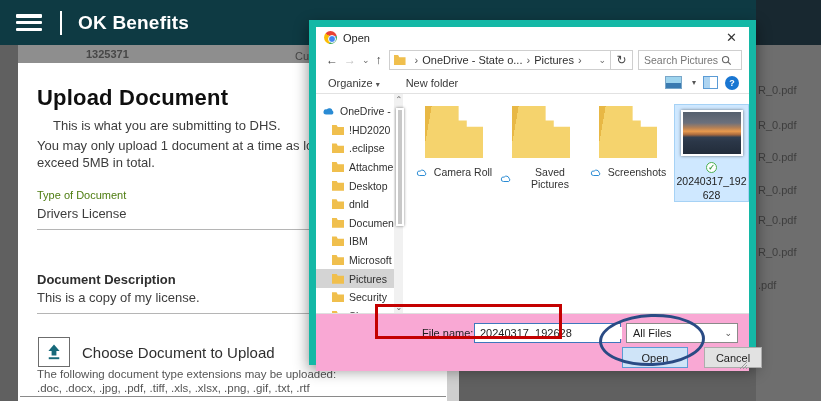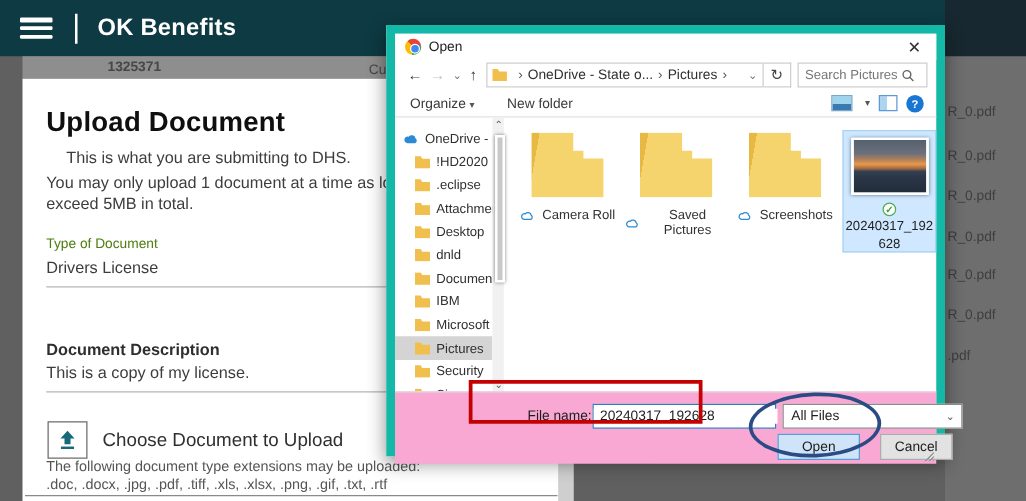--- a/index.html
+++ b/index.html
@@ -93,21 +93,21 @@
   .img-tile { width:75px; height:98px; background:#cfe8ff; border:1px solid #a6d2f5; padding-top:5px; text-align:center; cursor:pointer; }
   .thumb { width:62px; height:46px; margin:0 auto 6px auto; border:2px solid #fff; box-shadow:0 0 3px rgba(0,0,0,.5); background:linear-gradient(180deg,#55606e 0,#6b707c 26%,#b58156 38%,#e89a4e 46%,#a86a3e 54%,#32405２ 60%,#2b3748 70%,#222c3a 100%); background:linear-gradient(180deg,#55606e 0,#6b707c 26%,#b58156 38%,#e89a4e 46%,#a86a3e 54%,#324052 60%,#2b3748 70%,#222c3a 100%); }
   .img-label { font-size:10.5px; line-height:12px; color:#222; display:flex; align-items:center; justify-content:center; gap:2px; flex-wrap:wrap; }
   .sync-check { width:11px; height:11px; border-radius:50%; background:#fff; border:1.4px solid #4caf50; color:#3d9a42; font-size:8px; line-height:9px; font-weight:bold; flex:none; }
 
   .dlg-footer { position:absolute; left:0; top:286px; width:100%; height:58px; background:#f9a8d4; border-top:1px solid #dfdfdf; }
   .fn-label { position:absolute; left:106px; top:13px; font-size:11px; color:#1d1d1d; }
   .fn-input { position:absolute; left:158px; top:9px; width:147px; height:20px; background:#fff; border:1px solid #3e77bd; display:flex; align-items:center; }
   .fn-input input { border:none; outline:none; flex:1; font-size:11px; color:#1d1d1d; padding-left:5px; font-family:"Liberation Sans",sans-serif; }
   .combo-chev { font-size:9px; color:#555; padding:0 5px; cursor:pointer; }
-  .ft-combo { position:absolute; left:310px; top:9px; width:144px; height:20px; background:#fff; border:1px solid #8a8a8a; display:flex; align-items:center; cursor:pointer; }
+  .ft-combo { position:absolute; left:310px; top:9px; width:112px; height:20px; background:#fff; border:1px solid #8a8a8a; display:flex; align-items:center; cursor:pointer; }
   .ft-combo .val { flex:1; font-size:11px; color:#1d1d1d; padding-left:6px; }
   .btn { position:absolute; top:33px; height:21px; font-size:11px; color:#1d1d1d; display:flex; align-items:center; justify-content:center; cursor:pointer; }
   .btn-open { left:306px; width:66px; background:#cfe4f8; border:1px solid #5b9bd5; }
   .btn-cancel { left:388px; width:58px; background:#e2e2e2; border:1px solid #adadad; }
   .resize-grip { position:absolute; right:2px; bottom:2px; width:10px; height:10px; background:
      linear-gradient(135deg, transparent 0 62%, #9a9a9a 62% 68%, transparent 68% 78%, #9a9a9a 78% 84%, transparent 84% 94%, #9a9a9a 94%); }
 
   
   .anno-red { position:absolute; left:375px; top:304px; width:187px; height:35px; border:3px solid #c40000; z-index:40; pointer-events:none; }
   .anno-ellipse { position:absolute; left:599px; top:314px; width:106px; height:52px; border:3px solid #2a4b84; border-radius:50%; transform:rotate(-2deg); z-index:40; pointer-events:none; }

